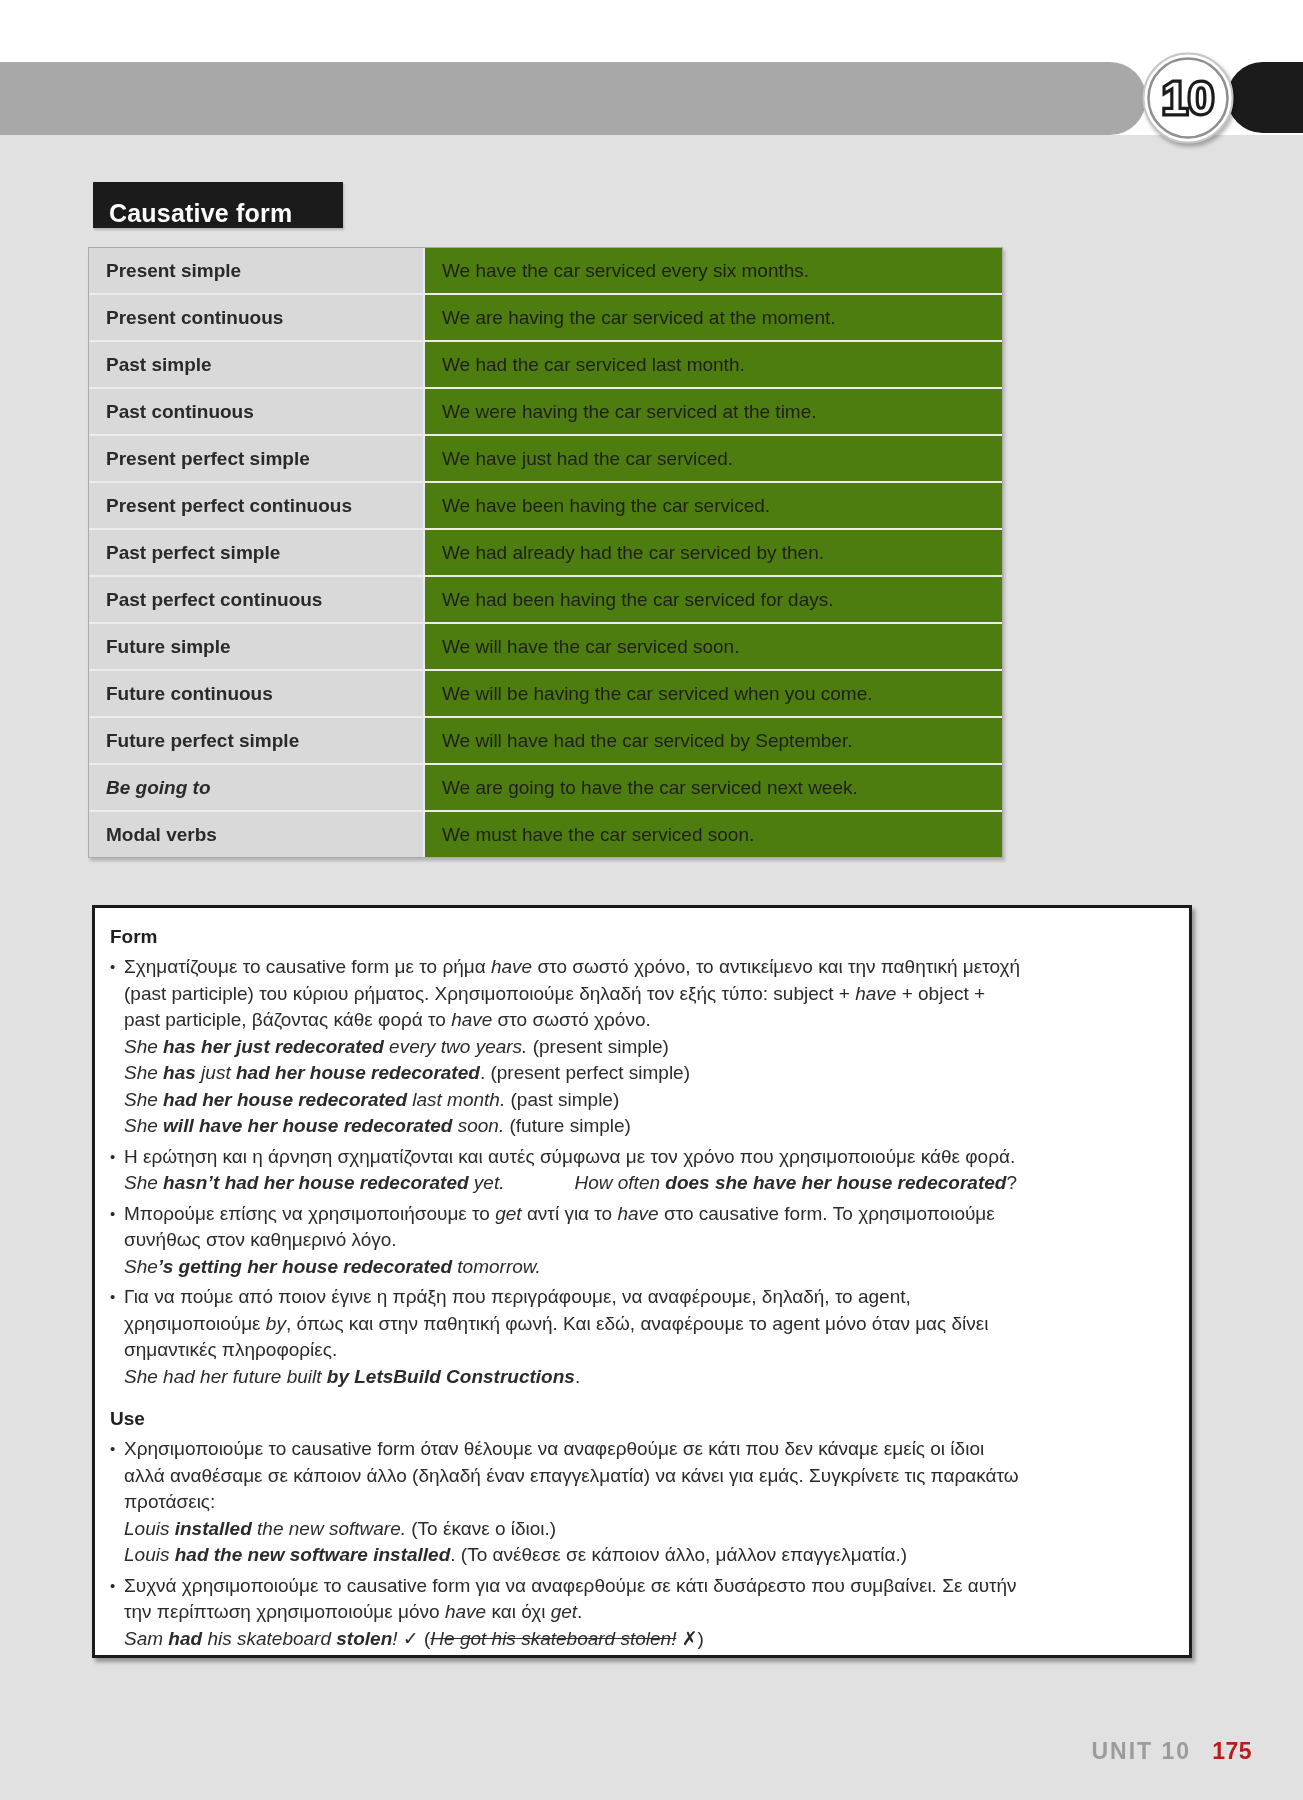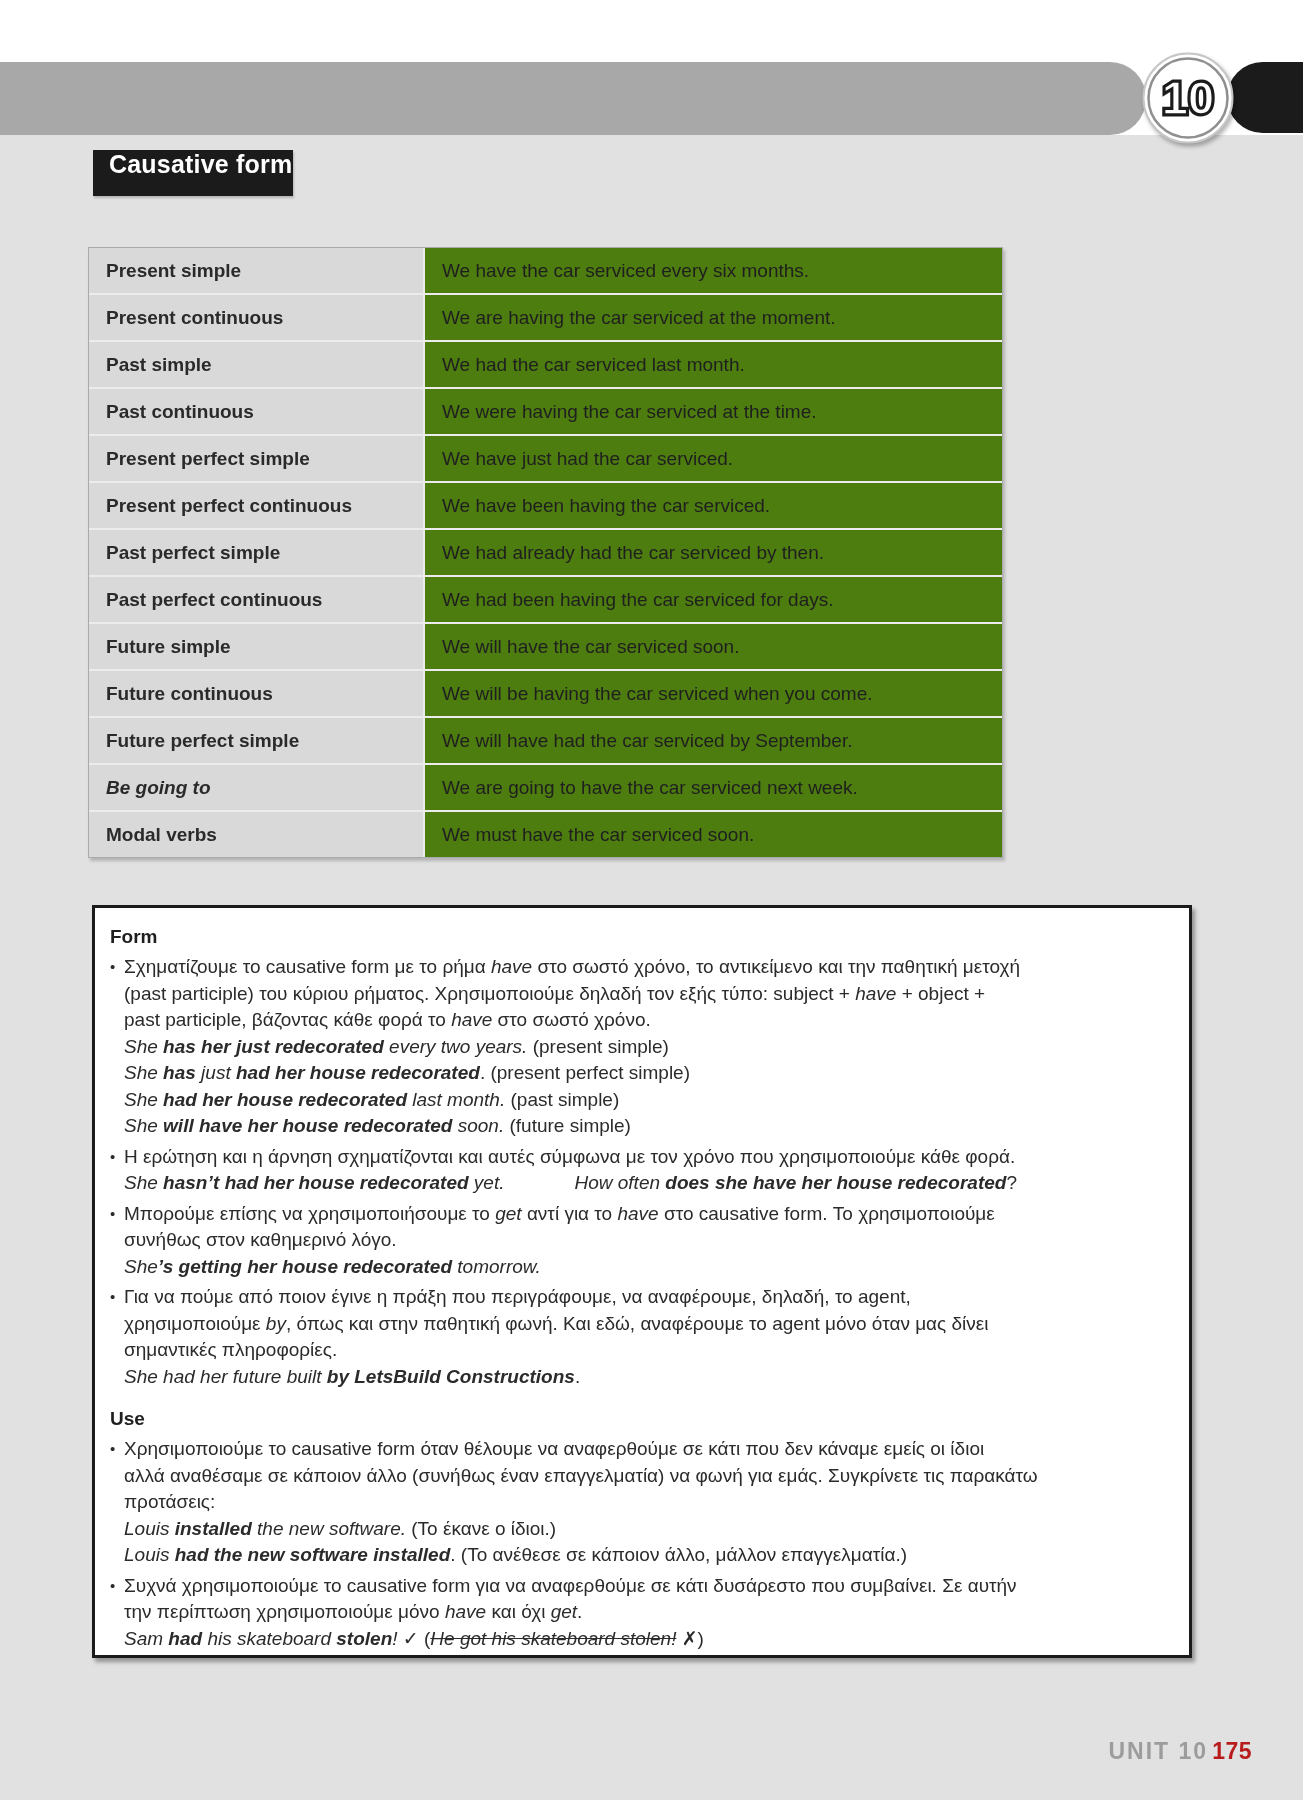--- a/index.html
+++ b/index.html
@@ -27,23 +27,23 @@
   .badge{
     position:absolute;left:1141px;top:51px;z-index:3;
     filter:drop-shadow(2px 3px 2px rgba(0,0,0,0.3));
   }
   .badge text{
     font-family:"Liberation Sans","DejaVu Sans",sans-serif;
     font-weight:bold;font-size:47px;
   }
   
   .title-box{
-    position:absolute;left:93px;top:150px;width:200px;height:46px;
+    position:absolute;left:93px;top:182px;width:250px;height:46px;
     background:var(--ink-black,#1b1b1b);
-    display:flex;align-items:flex-start;
+    display:flex;align-items:flex-end;
     box-shadow:1px 2px 2px rgba(0,0,0,0.2);
   }
   .title-box span{
     color:#ffffff;font-weight:bold;font-size:25px;padding-left:16px;
     letter-spacing:0.2px;white-space:nowrap;
   }
   
   .tense-table{
     position:absolute;left:88px;top:247px;width:913px;
     display:grid;grid-template-columns:334px 577px;grid-auto-rows:45px;gap:2px;
@@ -73,21 +73,21 @@
   .marker{position:absolute;left:0;top:0;font-size:15px;line-height:26.5px;color:#2b2b2b;}
   .bline{font-size:19px;line-height:26.5px;color:#2b2b2b;white-space:nowrap;}
   .seg-r{font-style:normal;font-weight:normal;}
   .seg-i{font-style:italic;}
   .seg-bi{font-weight:bold;font-style:italic;}
   .seg-ist{font-style:italic;text-decoration:line-through;}
   .gap{display:inline-block;width:70px;}
   
   .footer{
     position:absolute;top:1738px;right:51px;
-    display:flex;align-items:baseline;gap:4px;
+    display:flex;align-items:baseline;gap:21px;
     font-weight:bold;font-size:23px;
   }
   .footer .unit-label{color:var(--footer-gray,#9c9c9c);letter-spacing:2px;}
   .footer .page-num{color:#b91c1c;letter-spacing:0.5px;}
 </style>
 </head>
 <body style="--page-background: #e1e1e1; --banner-gray: #a8a8a8; --ink-black: #1b1b1b; --cell-gray: #d9d9d9; --footer-gray: #9c9c9c;">
 
 <div class="content-bg"></div>
 
@@ -164,21 +164,21 @@
         <div class="bline"><span class="seg-r">χρησιμοποιούμε </span><span class="seg-i">by</span><span class="seg-r">, όπως και στην παθητική φωνή. Και εδώ, αναφέρουμε το agent μόνο όταν μας δίνει</span></div>
         <div class="bline"><span class="seg-r">σημαντικές πληροφορίες.</span></div>
         <div class="bline"><span class="seg-i">She had her future built </span><span class="seg-bi">by LetsBuild Constructions</span><span class="seg-r">.</span></div>
       </div>
     </section>
     <section>
       <div class="bhead">Use</div>
       <div class="bullet">
         <span class="marker">•</span>
         <div class="bline"><span class="seg-r">Χρησιμοποιούμε το causative form όταν θέλουμε να αναφερθούμε σε κάτι που δεν κάναμε εμείς οι ίδιοι</span></div>
-        <div class="bline"><span class="seg-r">αλλά αναθέσαμε σε κάποιον άλλο (συνήθως έναν επαγγελματία) να φωνή για εμάς. Συγκρίνετε τις παρακάτω</span></div>
+        <div class="bline"><span class="seg-r">αλλά αναθέσαμε σε κάποιον άλλο (δηλαδή έναν επαγγελματία) να κάνει για εμάς. Συγκρίνετε τις παρακάτω</span></div>
         <div class="bline"><span class="seg-r">προτάσεις:</span></div>
         <div class="bline"><span class="seg-i">Louis </span><span class="seg-bi">installed</span><span class="seg-i"> the new software.</span><span class="seg-r"> (Το έκανε ο ίδιοι.)</span></div>
         <div class="bline"><span class="seg-i">Louis </span><span class="seg-bi">had the new software installed</span><span class="seg-r">. (Το ανέθεσε σε κάποιον άλλο, μάλλον επαγγελματία.)</span></div>
       </div>
       <div class="bullet">
         <span class="marker">•</span>
         <div class="bline"><span class="seg-r">Συχνά χρησιμοποιούμε το causative form για να αναφερθούμε σε κάτι δυσάρεστο που συμβαίνει. Σε αυτήν</span></div>
         <div class="bline"><span class="seg-r">την περίπτωση χρησιμοποιούμε μόνο </span><span class="seg-i">have</span><span class="seg-r"> και όχι </span><span class="seg-i">get</span><span class="seg-r">.</span></div>
         <div class="bline"><span class="seg-i">Sam </span><span class="seg-bi">had</span><span class="seg-i"> his skateboard </span><span class="seg-bi">stolen</span><span class="seg-i">!</span><span class="seg-r"> ✓ (</span><span class="seg-ist">He got his skateboard stolen!</span><span class="seg-r"> ✗)</span></div>
       </div>

